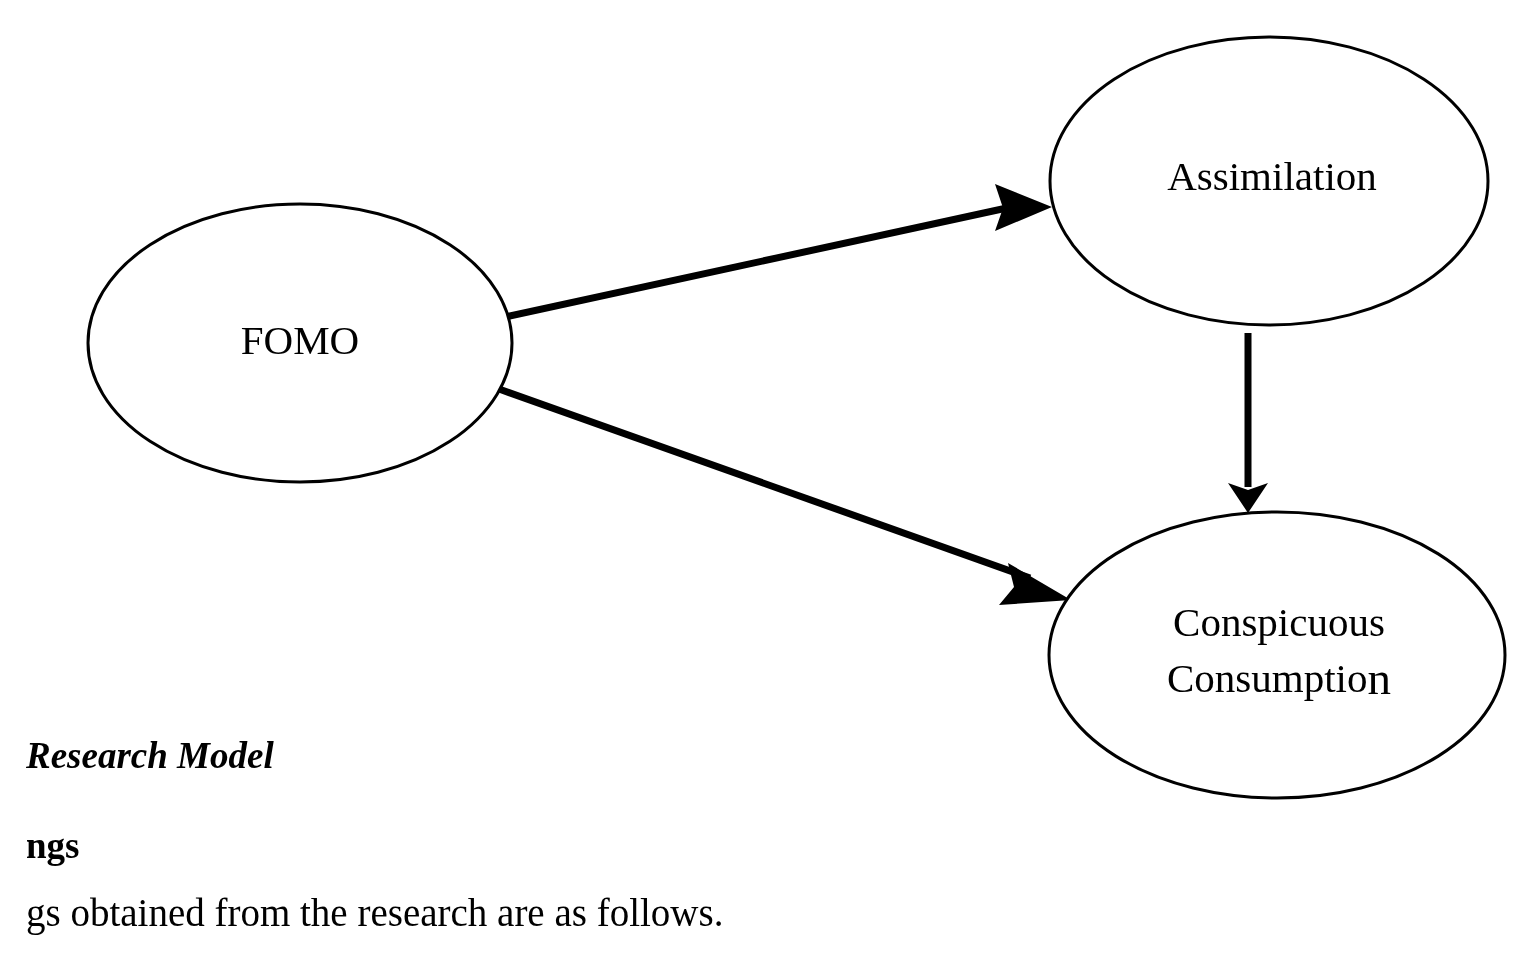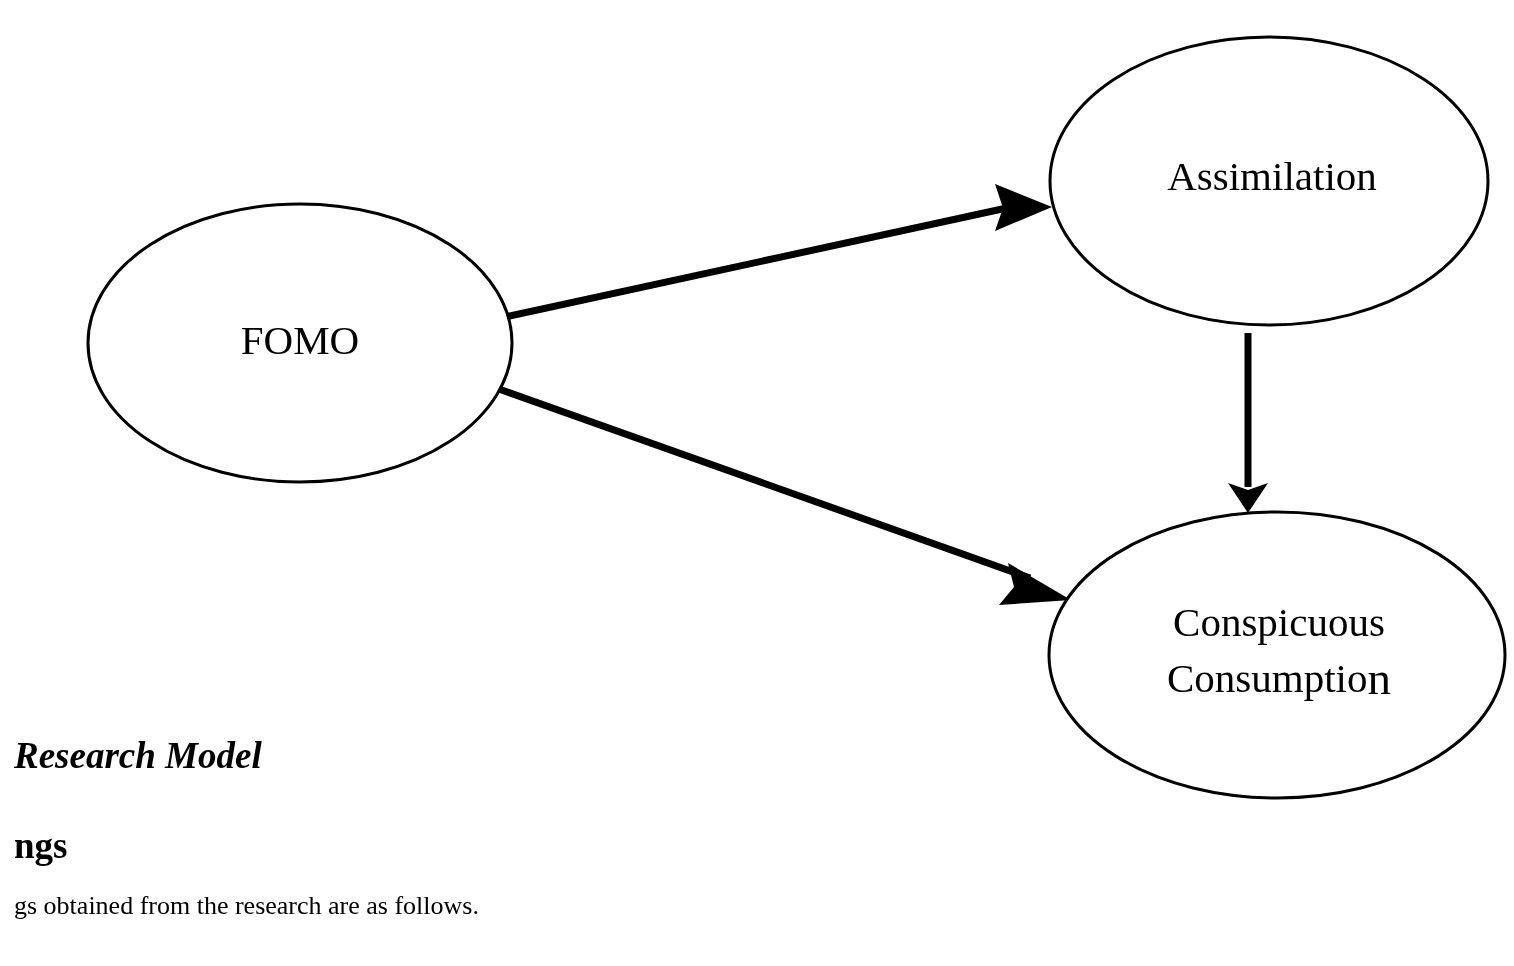--- a/index.html
+++ b/index.html
@@ -47,21 +47,21 @@
     stroke-width: 7;
     fill: none;
     stroke-linecap: butt;
   }
   .edge-head {
     fill: #000000;
     stroke: none;
   }
   .caption-block {
     position: absolute;
-    left: 0;
+    left: 12px;
     width: 1000px;
     padding-left: 14px;
   }
   .caption-figure {
     top: 737px;
     font-size: 37px;
     font-weight: bold;
     font-style: italic;
     line-height: 1.0;
     white-space: nowrap;
@@ -69,21 +69,21 @@
   .caption-heading {
     top: 818px;
     font-size: 37px;
     font-weight: bold;
     line-height: 1.0;
     white-space: nowrap;
     margin-top: 9px;
   }
   .caption-body {
     top: 893px;
-    font-size: 26px;
+    font-size: 39px;
     font-weight: normal;
     line-height: 1.0;
     white-space: nowrap;
   }
 </style>
 </head>
 <body>
 
 <div id="page">
 

